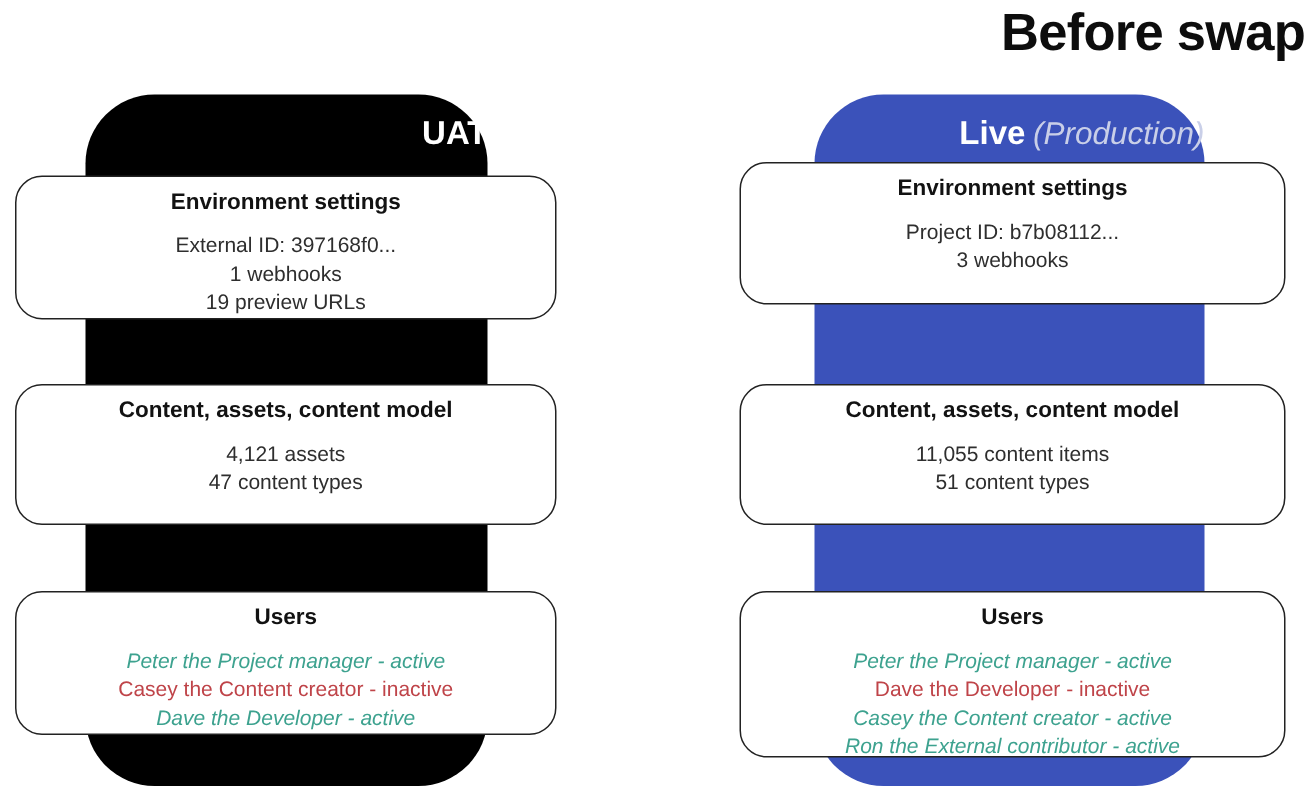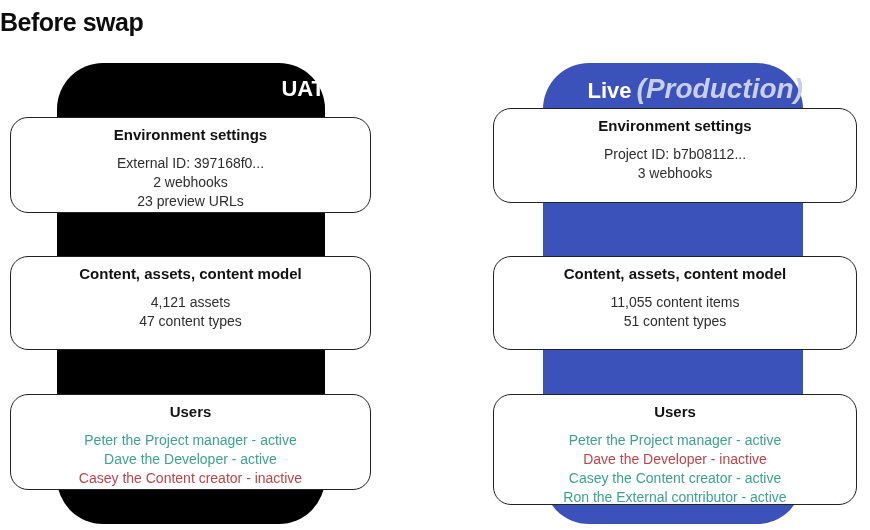--- a/index.html
+++ b/index.html
@@ -6,40 +6,40 @@
   html, body { background: #ffffff; }
   body {
     width: 870px; height: 530px;
     position: relative; overflow: hidden;
     font-family: "Liberation Sans", "DejaVu Sans", sans-serif;
   }
   .page { position: absolute; inset: 0; }
 
   .title {
     position: absolute; top: 2px; left: 0; right: 0;
-    text-align: left;
-    font-size: 25px; line-height: 40px; font-weight: 800;
+    text-align: right;
+    font-size: 35px; line-height: 40px; font-weight: 800;
     letter-spacing: -0.5px; color: #0d0d0d;
   }
 
   .pillar {
     position: absolute; top: 63px; height: 461px;
     border-radius: 46px;
   }
   .pillar-uat  { left: 57px;  width: 268px; background: var(--uat, #000); }
   .pillar-live { left: 543px; width: 260px; background: var(--live, #3b52ba); }
 
   .pillar-label {
     padding-top: 13px; text-align: right;
     font-size: 22px; line-height: 26px; font-weight: 700; color: #ffffff;
     white-space: nowrap;
   }
   .env-suffix {
-    font-weight: 700; font-style: italic;
-    font-size: 28px; color: var(--production, #c9cfe8);
+    font-weight: 400; font-style: italic;
+    font-size: 21px; color: var(--production, #c9cfe8);
     margin-left: 5px;
   }
 
   .card {
     position: absolute; background: #ffffff;
     border: 1.4px solid #222222; border-radius: 18px;
     text-align: center;
   }
   .card-uat  { left: 10px;  width: 361px; }
   .card-live { left: 493px; width: 364px; }
@@ -52,60 +52,60 @@
   .live-card-3 { top: 394px; height: 111px; }
 
   .card-title {
     margin-top: 8px;
     font-size: 15px; line-height: 18px; font-weight: 700; color: #121212;
   }
   .card-lines {
     margin-top: 10px;
     font-size: 14px; line-height: 19px; color: #2e2e2e;
   }
-  .user-line.active   { color: var(--active, #3da28f); }
+  .user-line.active   { color: var(--active, #3da28f); font-style: italic; }
   .user-line.inactive { color: var(--inactive, #bf4449); }
 </style>
 </head>
 <body>
 
 <div class="page">
 
   <h1 class="title">Before swap</h1>
 
   <section>
     <div class="pillar pillar-uat">
       <div class="pillar-label">
         <span class="env-name">UAT</span>
       </div>
     </div>
 
     <div class="card card-uat uat-card-1">
       <div class="card-title">Environment settings</div>
       <div class="card-lines">
         <div class="card-line">External ID: 397168f0...</div>
-        <div class="card-line">2 webhooks</div>
-        <div class="card-line">23 preview URLs</div>
+        <div class="card-line">1 webhooks</div>
+        <div class="card-line">19 preview URLs</div>
       </div>
     </div>
 
     <div class="card card-uat uat-card-2">
       <div class="card-title">Content, assets, content model</div>
       <div class="card-lines">
         <div class="card-line">4,121 assets</div>
         <div class="card-line">47 content types</div>
       </div>
     </div>
 
     <div class="card card-uat uat-card-3">
       <div class="card-title">Users</div>
       <div class="card-lines">
         <div class="card-line user-line active">Peter the Project manager - active</div>
+        <div class="card-line user-line inactive">Casey the Content creator - inactive</div>
         <div class="card-line user-line active">Dave the Developer - active</div>
-        <div class="card-line user-line inactive">Casey the Content creator - inactive</div>
       </div>
     </div>
   </section>
 
   <section>
     <div class="pillar pillar-live">
       <div class="pillar-label">
         <span class="env-name">Live</span><span class="env-suffix">(Production)</span>
       </div>
     </div>

